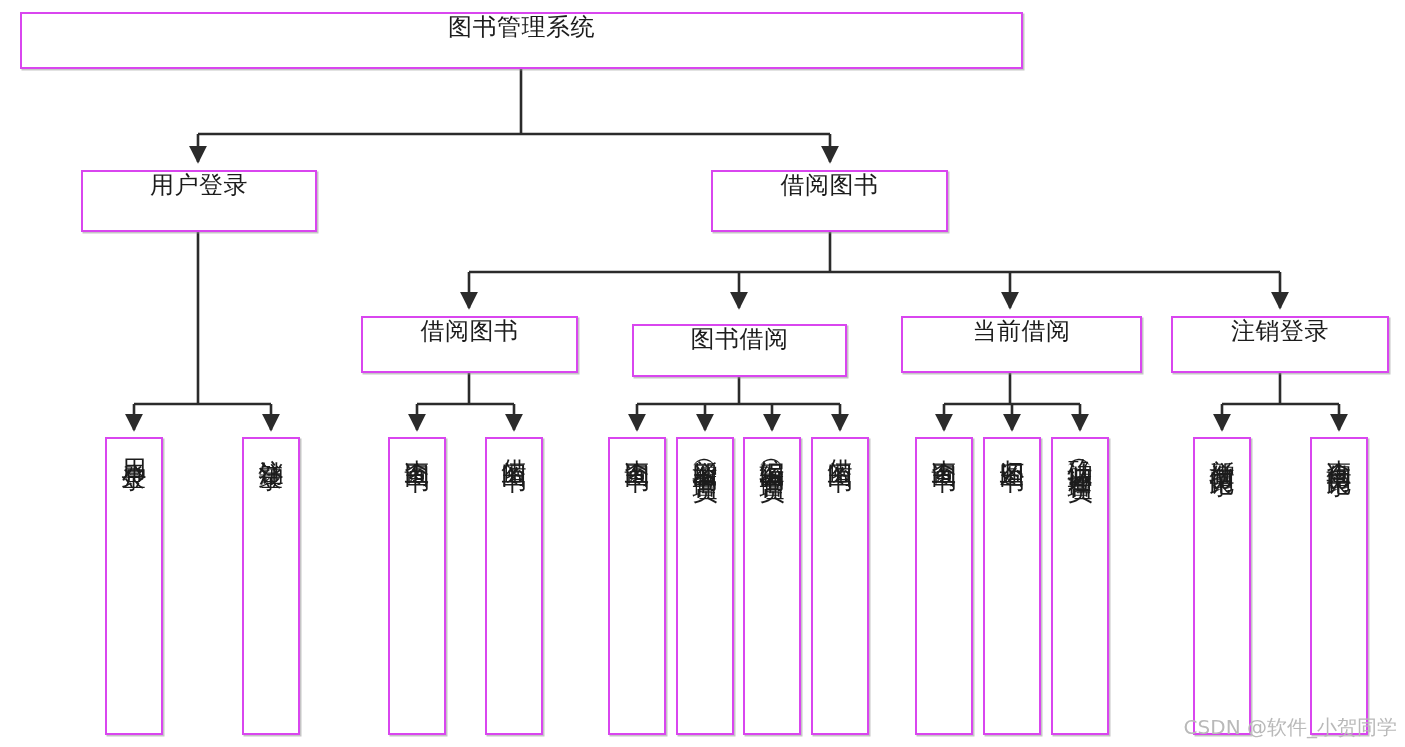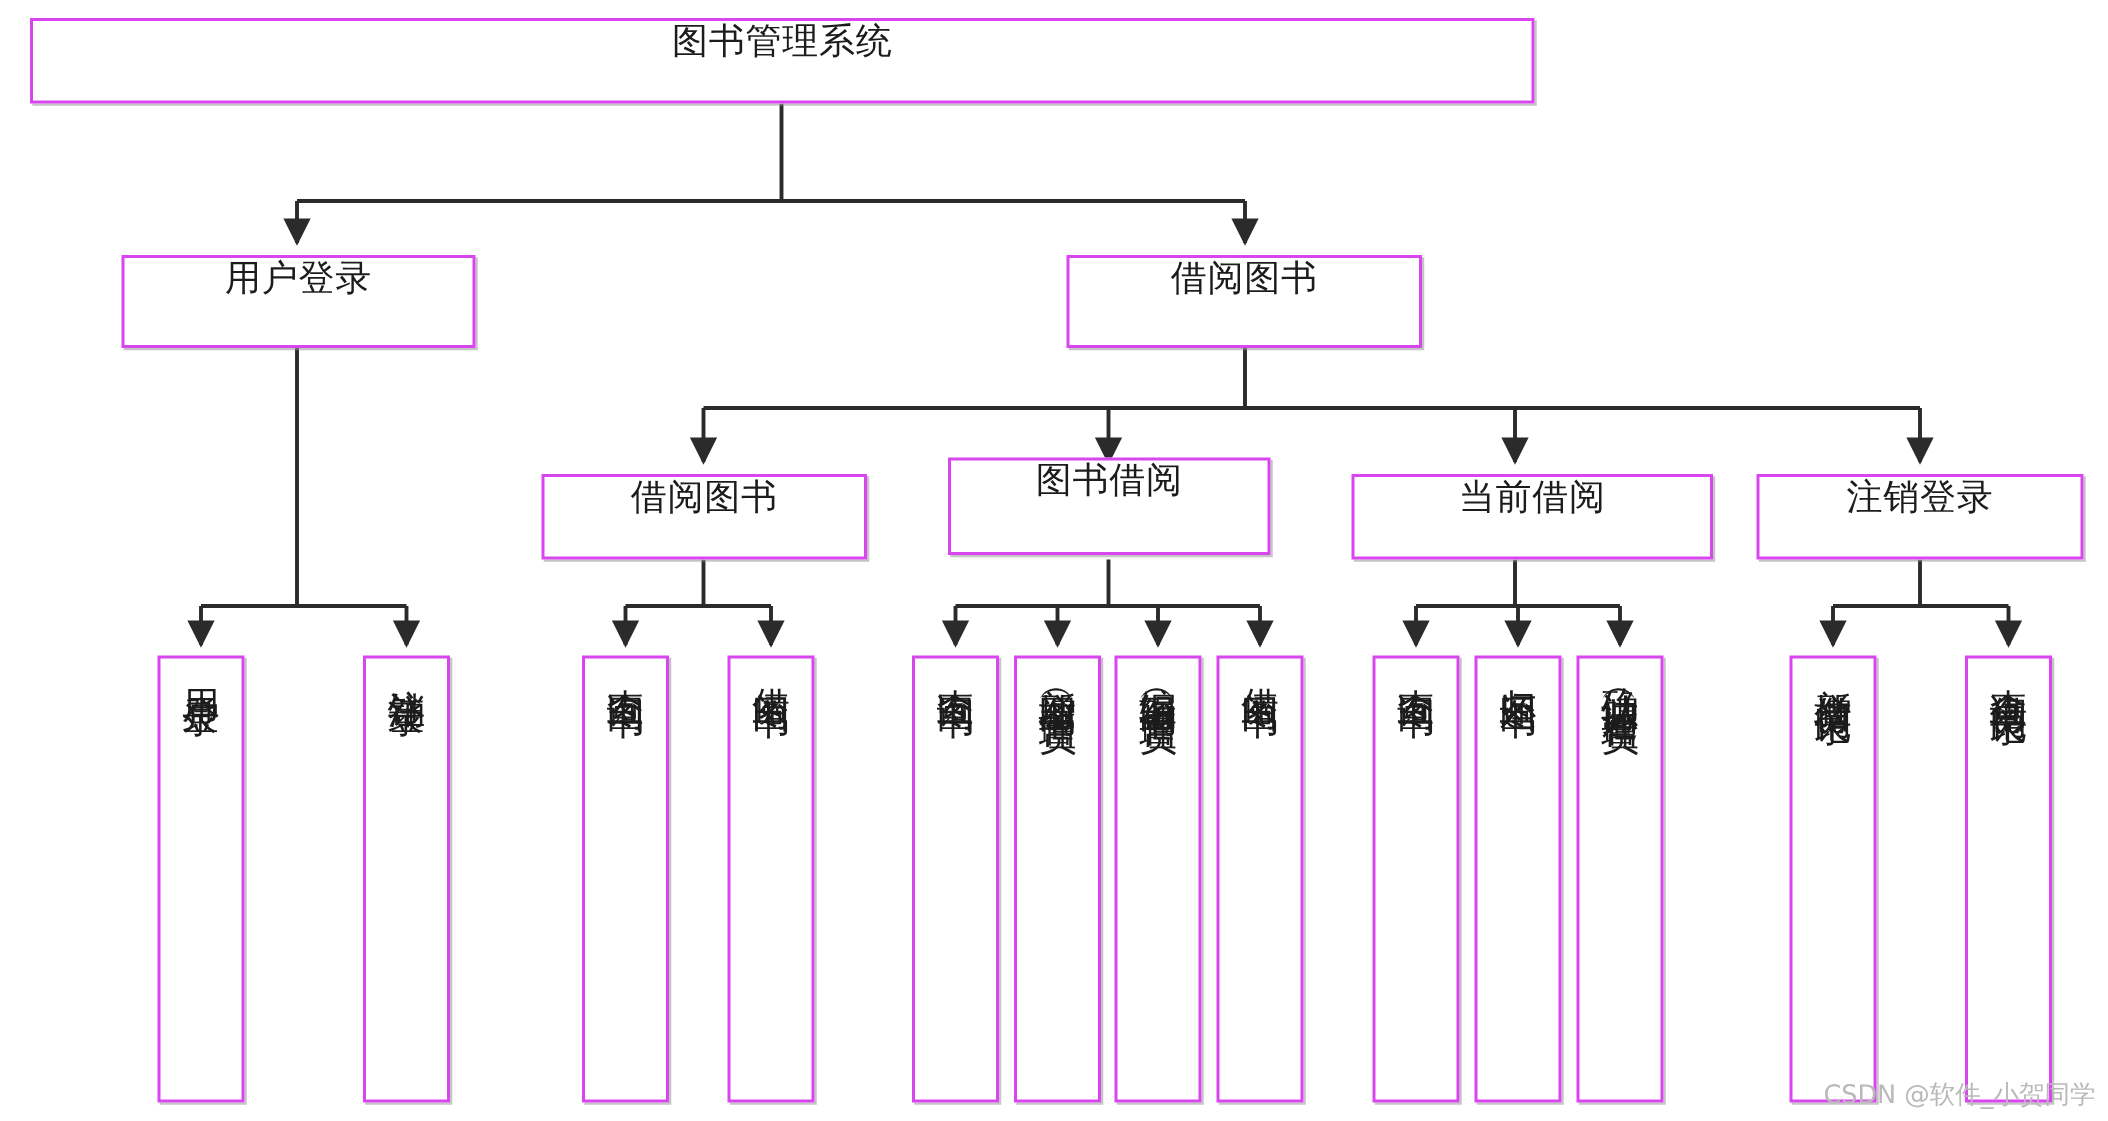--- a/index.html
+++ b/index.html
@@ -50,21 +50,21 @@
     writing-mode: vertical-rl;
     text-orientation: upright;
     font-size: 25px;
     letter-spacing: 3px;
     line-height: 1;
   }
   #watermark {
     position: absolute;
     right: 8px;
     bottom: 6px;
-    font-size: 17px;
+    font-size: 20px;
     color: #b9b9b9;
     font-family: "DejaVu Sans", "Liberation Sans", sans-serif;
     white-space: nowrap;
     user-select: none;
   }
 </style>
 </head>
 <body>
 
 <div id="diagram-root">
@@ -126,21 +126,21 @@
   <div class="node horiz" style="left:81px; top:170px; width:236px; height:62px;">
     <span class="node-label">用户登录</span>
   </div>
   <div class="node horiz" style="left:711px; top:170px; width:237px; height:62px;">
     <span class="node-label">借阅图书</span>
   </div>
 
   <div class="node horiz" style="left:361px; top:316px; width:217px; height:57px;">
     <span class="node-label">借阅图书</span>
   </div>
-  <div class="node horiz" style="left:632px; top:305px; width:215px; height:65px;">
+  <div class="node horiz" style="left:632px; top:324px; width:215px; height:53px;">
     <span class="node-label">图书借阅</span>
   </div>
   <div class="node horiz" style="left:901px; top:316px; width:241px; height:57px;">
     <span class="node-label">当前借阅</span>
   </div>
   <div class="node horiz" style="left:1171px; top:316px; width:218px; height:57px;">
     <span class="node-label">注销登录</span>
   </div>
 
   <div class="node vert" style="left:105px; top:437px; width:58px; height:298px;">

